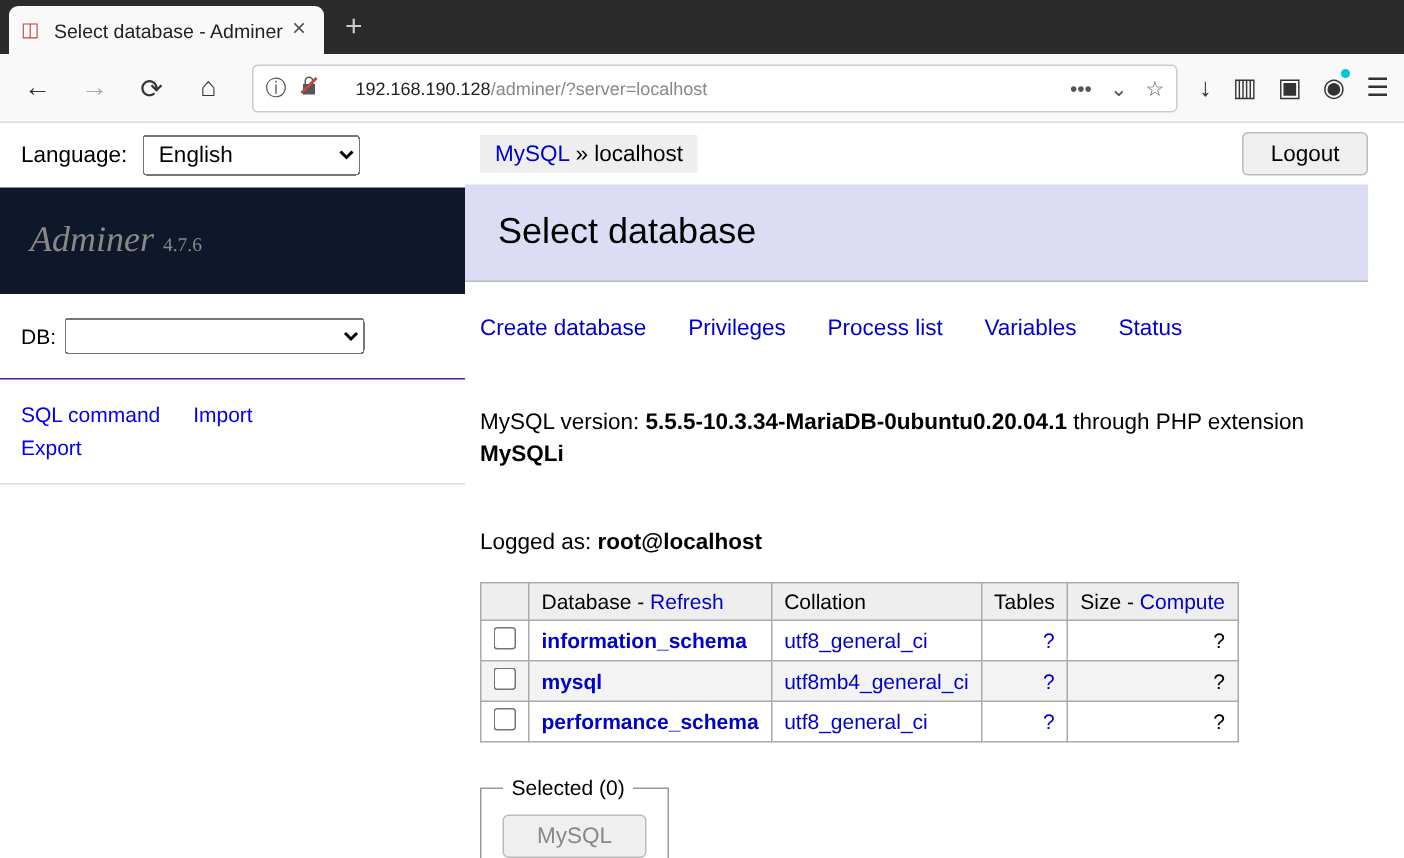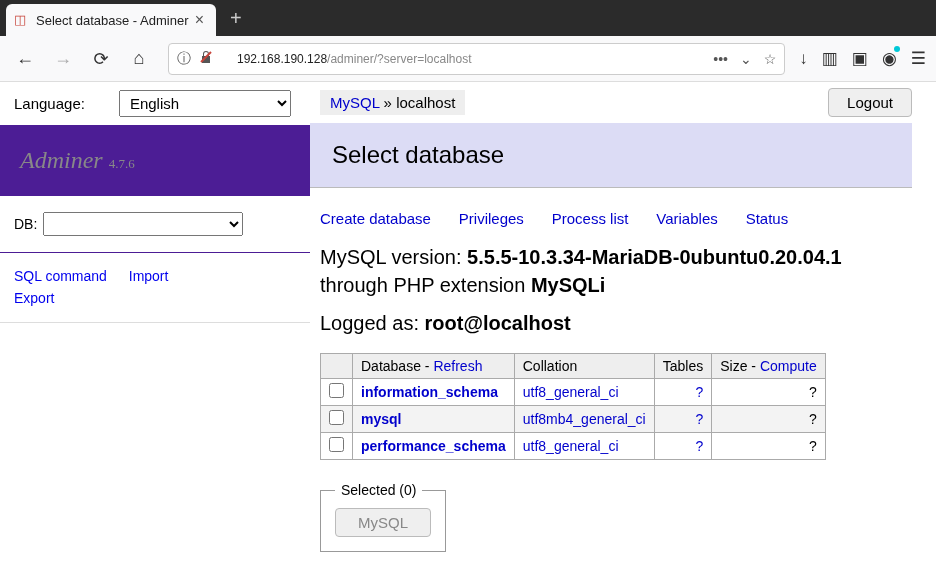--- a/index.html
+++ b/index.html
@@ -26,37 +26,37 @@
     .tb-right { display: flex; gap: 14px; align-items: center; color: #333; }
     .tb-ico { cursor: pointer; font-size: 17px; }
     .dot-badge { position: relative; }
     .dot-badge::after { content:''; position:absolute; top:-2px; right:-3px; width:6px; height:6px; background:#00c8d7; border-radius:50%; }
 
     
     .page { display: flex; height: calc(572px - 82px); }
     .sidebar { width: 310px; }
     .lang-row { padding: 8px 14px; display: flex; align-items: center; gap: 10px; }
     .lang-row label { font-size: 15px; }
-    .lang-row select { font-size: 15px; padding: 3px 6px; width: 172px; margin-left: 24px; }
-    .brand { background: #4c1d95; padding: 22px 20px; color: #888; font-size: 24px; font-style: italic; font-family: Georgia, serif; }
+    .lang-row select { font-size: 15px; padding: 3px 6px; width: 145px; }
+    .brand { background: #0f172a; padding: 22px 20px; color: #888; font-size: 24px; font-style: italic; font-family: Georgia, serif; }
     .brand .ver { font-size: 13px; font-style: normal; color: #888; }
     .db-row { padding: 16px 14px; border-bottom: 1px solid #4c1d95; display: flex; align-items: center; gap: 6px; }
     .db-row select { width: 200px; padding: 2px; font-size: 14px; }
     .side-links { padding: 12px 14px; border-bottom: 1px solid #ddd; line-height: 1.6; }
     .side-links a { margin-right: 18px; }
 
     .main { flex: 1; padding: 0 24px 0 0; }
     .top-row { display: flex; justify-content: space-between; align-items: center; padding: 6px 0 6px 10px; }
     .breadcrumb { background: #eee; padding: 4px 10px; font-size: 15px; }
     .breadcrumb a { color: #0000cc; }
     .logout-btn { background: #efefef; border: 1px solid #bbb; padding: 5px 18px; border-radius: 4px; cursor: pointer; font-size: 15px; margin-left: 32px; }
     .page-title { background: #dcdcf5; padding: 18px 22px; font-size: 24px; font-weight: normal; border-bottom: 1px solid #bbb; margin-bottom: 16px; }
     .action-links { padding: 6px 10px 14px; }
     .action-links a { margin-right: 24px; color: #0000cc; font-size: 15px; }
-    .info { padding: 2px 10px 8px; font-size: 20px; line-height: 1.4; }
+    .info { padding: 2px 10px 8px; font-size: 15px; line-height: 1.4; margin-top: 28px; }
     .info b { font-weight: bold; }
     
     table.db { border-collapse: collapse; margin: 8px 10px; }
     table.db th, table.db td { border: 1px solid #aaa; padding: 4px 8px; font-size: 14px; text-align: left; }
     table.db th { background: #eee; font-weight: normal; }
     table.db tr:nth-child(even) td { background: #f3f3f3; }
     table.db td.r { text-align: right; }
     table.db a { color: #0000cc; }
     table.db a.db-link { font-weight: bold; }
     input[type=checkbox] { width: 15px; height: 15px; }

